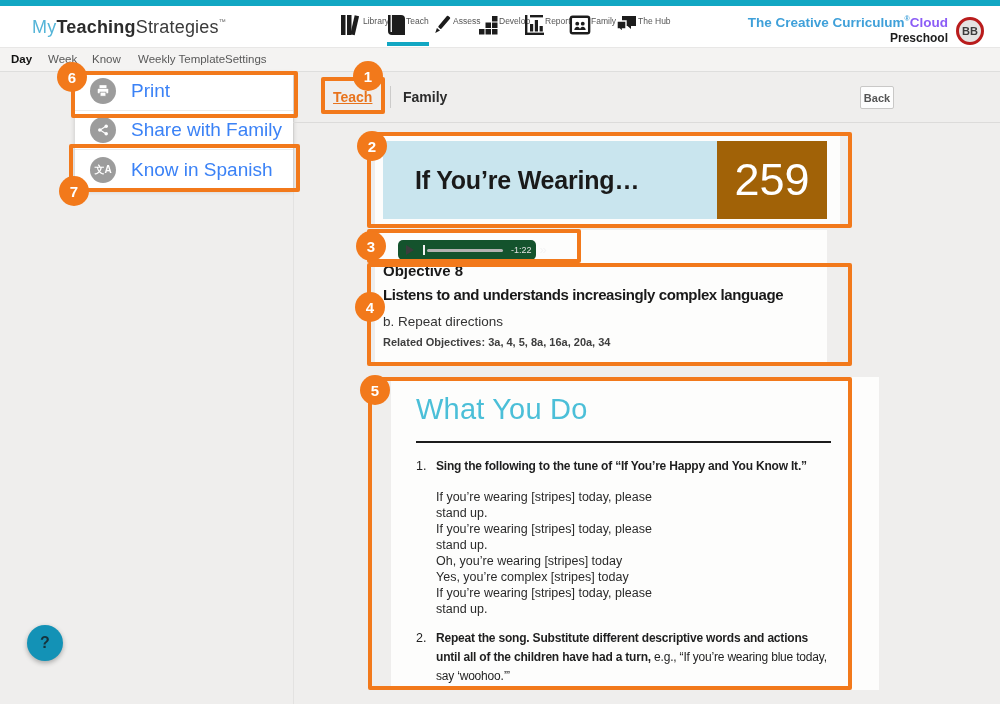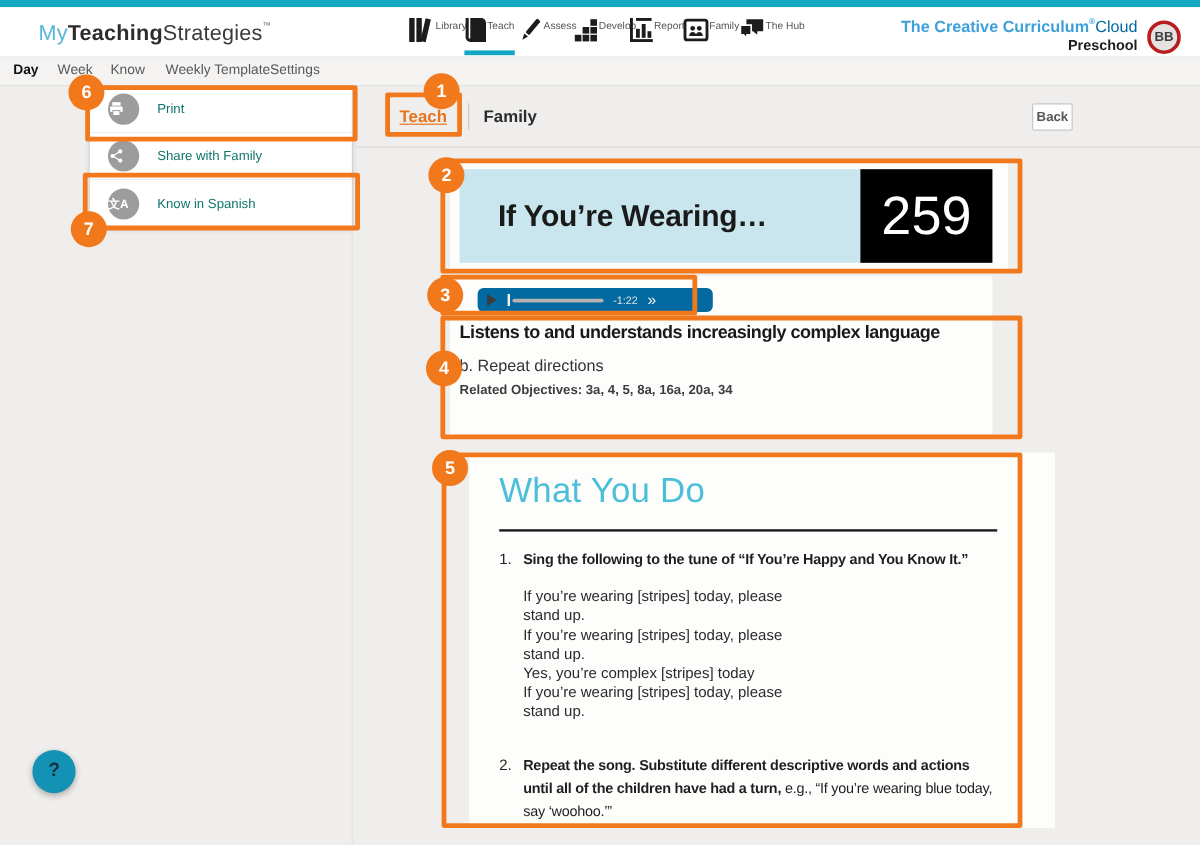--- a/index.html
+++ b/index.html
@@ -18,59 +18,59 @@
 
   .main-nav { position:absolute; left:339px; top:8px; display:flex; }
   .nav-item { width:46px; display:flex; flex-direction:row; align-items:flex-start; cursor:pointer; position:relative; padding-bottom:6px; }
   .nav-item .nicon { height:22px; display:flex; align-items:flex-end; justify-content:center; }
   .nav-item .nlabel { font-size:8.5px; color:#555; margin-top:2px; white-space:nowrap; }
   .nav-item.active::after { content:""; position:absolute; left:2px; right:2px; bottom:-4px; height:4px; background:#12a7c3; }
 
   .product-block { position:absolute; right:52px; top:9px; text-align:right; }
   .product-line1 { font-size:13.5px; font-weight:700; color:#3fa0d9; }
   .product-line1 .reg { font-size:7px; vertical-align:top; position:relative; top:0px; }
-  .product-line1 .cloud { color:#0369a1; font-weight:400; }
+  .product-line1 .cloud { color:#8b5cf6; font-weight:700; }
   .product-line2 { font-size:12px; font-weight:700; color:#1d1d1d; margin-top:1px; }
   .avatar { position:absolute; right:16px; top:11px; width:28px; height:28px; border-radius:50%; background:#e4e3e2; border:3px solid #b91c1c; color:#3c3c3c; font-size:11px; font-weight:700; display:flex; align-items:center; justify-content:center; cursor:pointer; }
 
   .subnav { position:absolute; left:0; top:48px; width:1000px; height:24px; background:#f4f3f2; border-bottom:1px solid #dededd; }
   .subnav-item { position:absolute; top:5px; font-size:11.5px; color:#595959; cursor:pointer; white-space:nowrap; }
   .subnav-item.active { color:#111; font-weight:700; }
 
   
   .canvas { position:absolute; left:0; top:72px; width:1000px; height:632px; background:#efeeed; }
   .col-divider { position:absolute; left:293px; top:0; width:1px; height:632px; background:#e3e2e1; }
 
   
   .side-menu { position:absolute; left:75px; top:0px; width:218px; background:#ffffff; box-shadow:0 2px 5px rgba(0,0,0,.18); }
   .menu-row { height:39px; display:flex; align-items:center; padding-left:15px; border-bottom:1px solid #ececeb; cursor:pointer; background:#fff; }
   .menu-row:last-child { border-bottom:none; }
-  .menu-row .mcircle { width:26px; height:26px; border-radius:50%; background:#9c9c9c; display:flex; align-items:center; flex:none; }
-  .menu-row .mlabel { font-size:11px; color:#0f766e; margin-left:15px; }
+  .menu-row .mcircle { width:26px; height:26px; border-radius:50%; background:#9c9c9c; display:flex; align-items:center; justify-content:center; flex:none; }
+  .menu-row .mlabel { font-size:19px; color:#3b82f6; margin-left:15px; }
   .mcircle .zh { color:#fff; font-size:10px; font-weight:700; letter-spacing:0; }
 
   
   .tab-teach { position:absolute; left:333px; top:17px; font-size:14px; font-weight:700; color:#e8731c; text-decoration:underline; cursor:pointer; }
   .tab-divider { position:absolute; left:390px; top:14px; width:1px; height:22px; background:#cccbca; }
   .tab-family { position:absolute; left:403px; top:17px; font-size:14px; font-weight:700; color:#2b2b2b; cursor:pointer; }
   .back-btn { position:absolute; left:860px; top:14px; width:34px; height:23px; background:#fdfdfd; border:1px solid #c9c8c7; border-radius:2px; font-size:11px; font-weight:700; color:#555; display:flex; align-items:center; justify-content:center; cursor:pointer; }
   .content-divider { position:absolute; left:293px; top:50px; width:707px; height:1px; background:#dcdbda; }
 
   
   .sec { position:absolute; background:#fdfdfc; }
   .sec-title { left:375px; top:61px; width:465px; height:93px; }
   .sec-body  { left:375px; top:158px; width:452px; height:135px; }
   .sec-wyd   { left:391px; top:305px; width:488px; height:313px; }
 
   .activity-card { position:absolute; left:8px; top:8px; width:444px; height:78px; display:flex; background:#c9e5ee; }
   .activity-title { flex:1; display:flex; align-items:center; padding-left:32px; font-size:25px; font-weight:700; color:#1a1a1a; letter-spacing:-.2px; }
-  .activity-number { width:110px; background:#000000; color:#ffffff; font-size:45px; font-weight:400; display:flex; align-items:center; justify-content:center; }
-
-  
-  .audio-pill { position:absolute; left:23px; top:10px; width:196px; height:20px; background:#0369a1; border-radius:5px; display:flex; align-items:center; padding:0 8px; cursor:pointer; }
+  .activity-number { width:110px; background:#a16207; color:#ffffff; font-size:45px; font-weight:400; display:flex; align-items:center; justify-content:center; }
+
+  
+  .audio-pill { position:absolute; left:23px; top:10px; width:138px; height:20px; background:#14532d; border-radius:5px; display:flex; align-items:center; padding:0 8px; cursor:pointer; }
   .play-tri { width:0; height:0; border-left:8px solid #3c3c3c; border-top:5px solid transparent; border-bottom:5px solid transparent; flex:none; cursor:pointer; }
   .scrub-head { width:2px; height:10px; background:#f2f2f2; margin-left:9px; flex:none; }
   .audio-track { width:76px; height:3px; background:#b3b2b1; border-radius:2px; margin-left:2px; flex:none; cursor:pointer; }
   .audio-time { font-size:9px; color:#e2e2e2; margin-left:8px; flex:none; }
   .audio-skip { font-size:13px; color:#f4f4f4; margin-left:8px; line-height:10px; flex:none; cursor:pointer; }
 
   .objective { position:absolute; left:8px; top:32px; width:440px; }
   .obj-heading { font-size:15px; font-weight:700; color:#191919; }
   .obj-name { font-size:15px; font-weight:700; color:#191919; letter-spacing:-.4px; margin-top:7px; }
   .obj-dim { font-size:13.5px; color:#333; margin-top:11px; }
@@ -267,40 +267,42 @@
 
     <div class="sec sec-body">
       <div class="audio-pill">
         <span class="play-tri"></span>
         <span class="scrub-head"></span>
         <span class="audio-track"></span>
         <span class="audio-time">-1:22</span>
         <span class="audio-skip">»</span>
       </div>
       <div class="objective">
+        <div class="obj-heading">Objective 8</div>
         <div class="obj-name">Listens to and understands increasingly complex language</div>
         <div class="obj-dim">b. Repeat directions</div>
         <div class="obj-related">Related Objectives: 3a, 4, 5, 8a, 16a, 20a, 34</div>
       </div>
     </div>
 
     <div class="sec sec-wyd">
       <div class="wyd-heading">What You Do</div>
       <div class="wyd-rule"></div>
 
       <div class="step step-1">
         <span class="step-num">1.</span>
         <span class="step-text"><span class="b">Sing the following to the tune of “If You’re Happy and You Know It.”</span></span>
       </div>
 
       <div class="lyrics">
         <div>If you’re wearing [stripes] today, please</div>
         <div>stand up.</div>
         <div>If you’re wearing [stripes] today, please</div>
         <div>stand up.</div>
+        <div>Oh, you’re wearing [stripes] today</div>
         <div>Yes, you’re complex [stripes] today</div>
         <div>If you’re wearing [stripes] today, please</div>
         <div>stand up.</div>
       </div>
 
       <div class="step step-2">
         <span class="step-num">2.</span>
         <span class="step-text"><span class="b">Repeat the song. Substitute different descriptive words and actions until all of the children have had a turn,</span><span> e.g., “If you’re wearing blue today, say ‘woohoo.’”</span></span>
       </div>
     </div>

